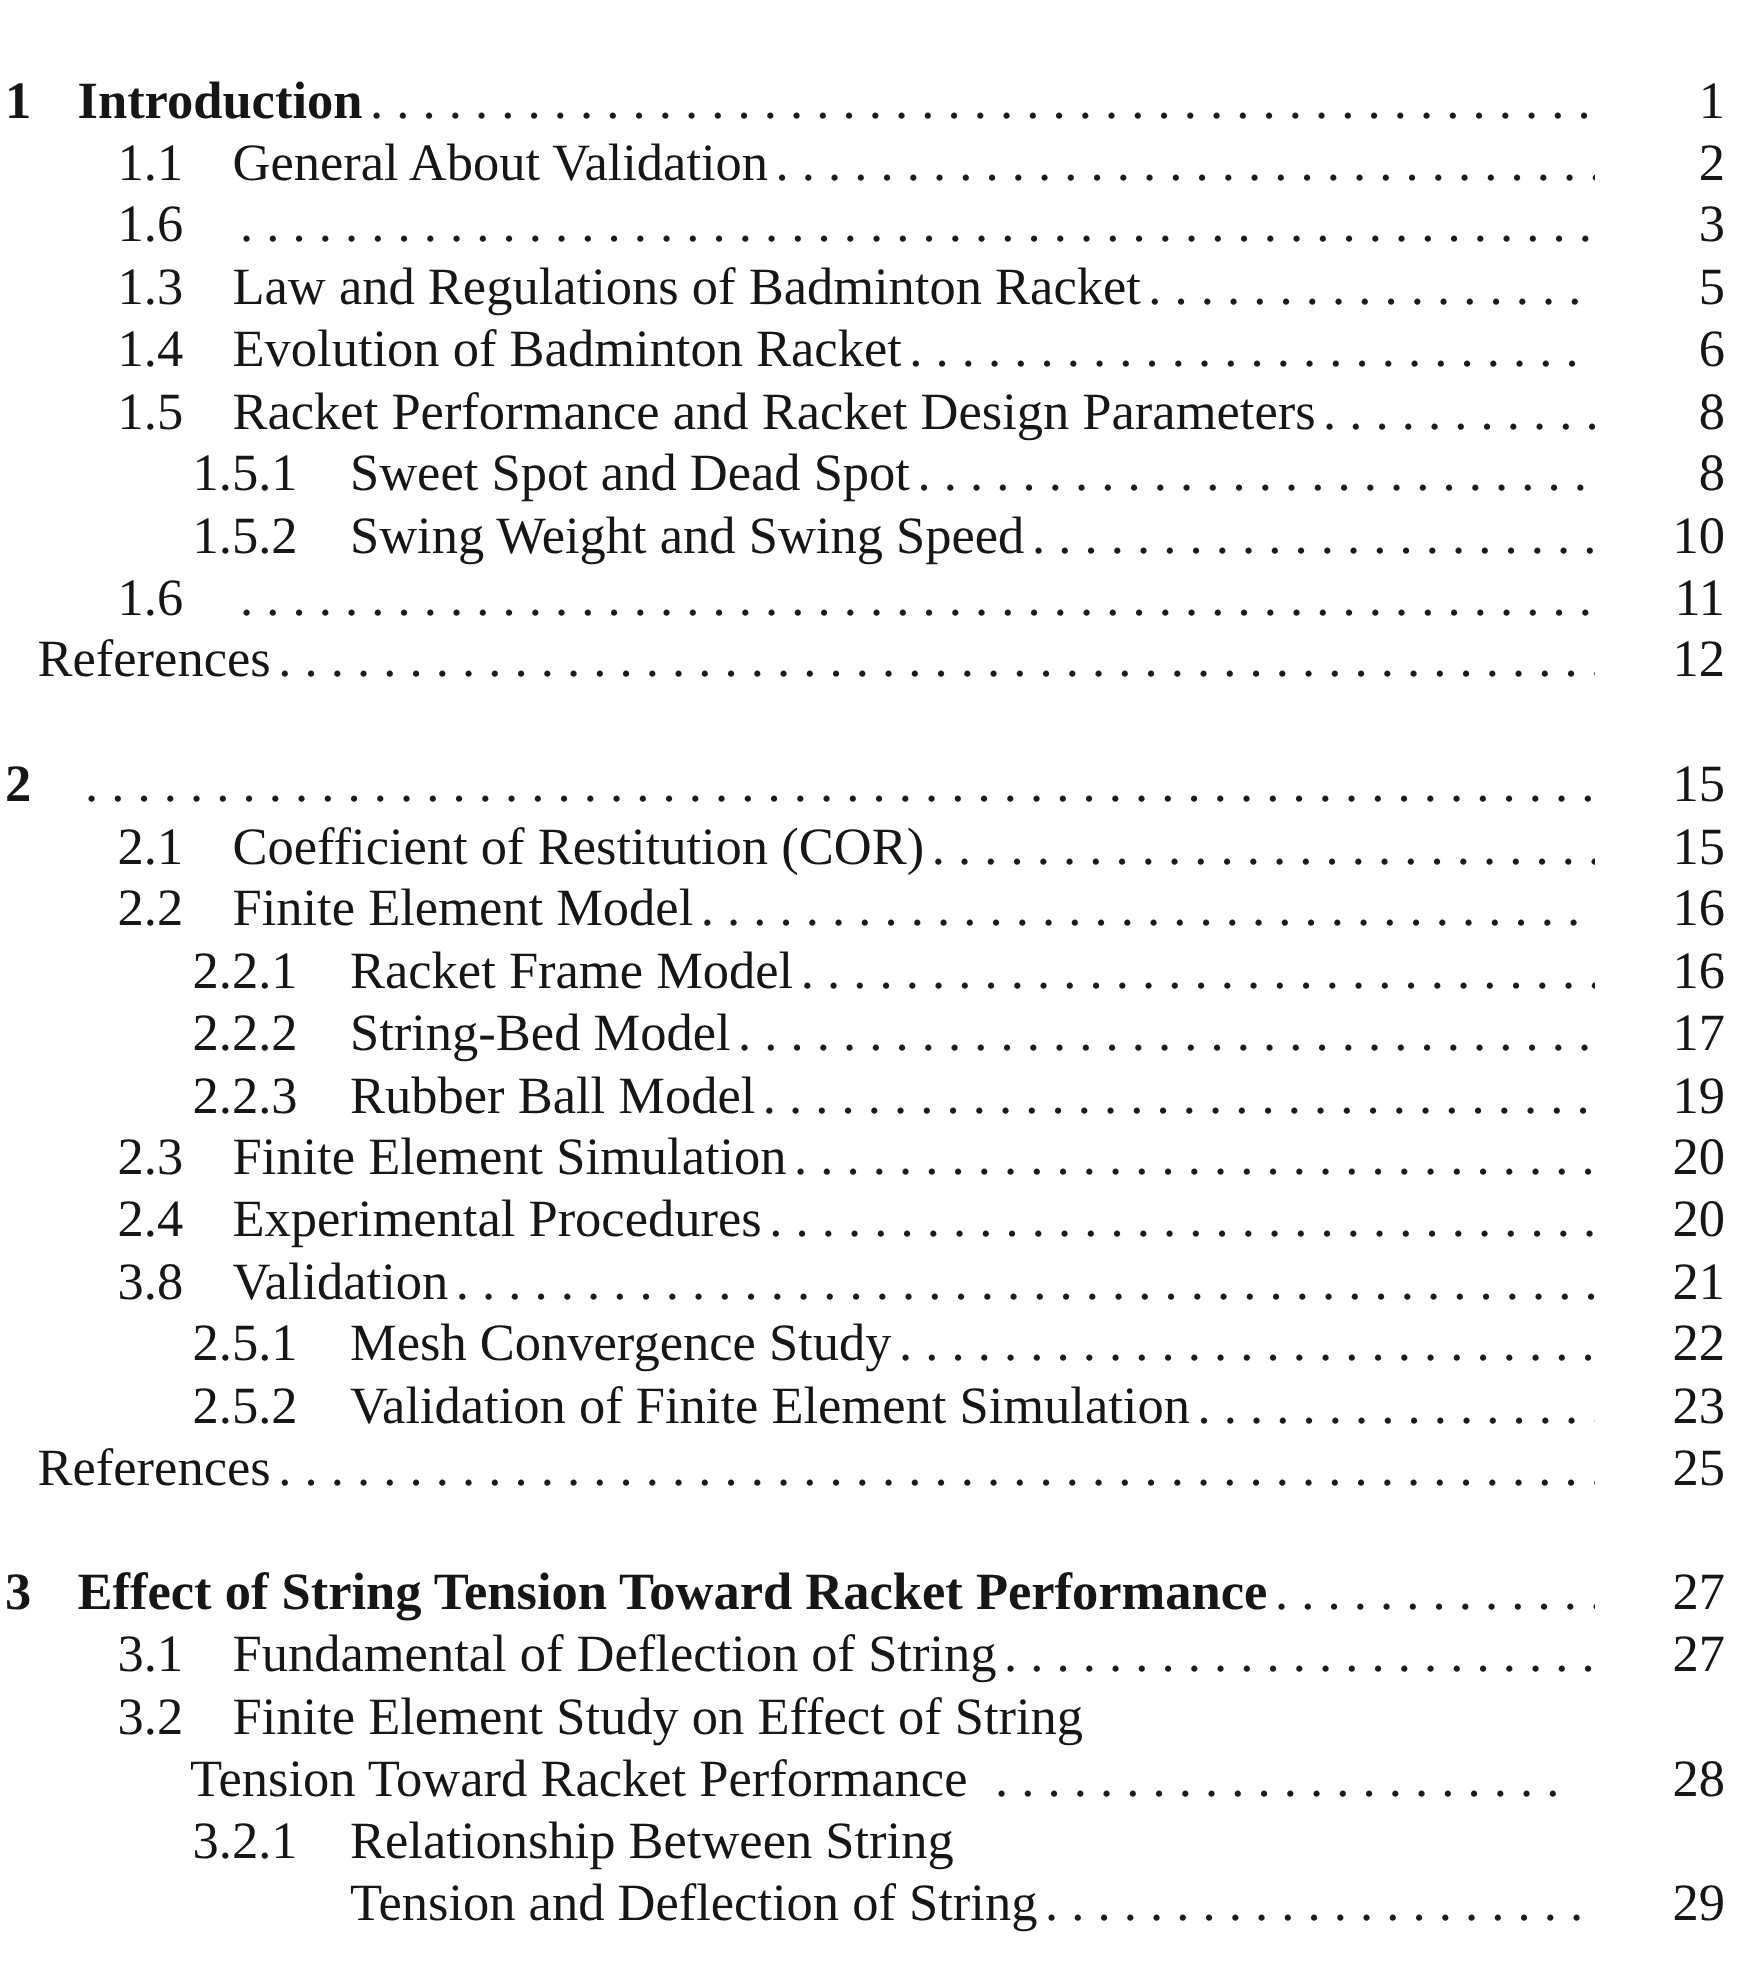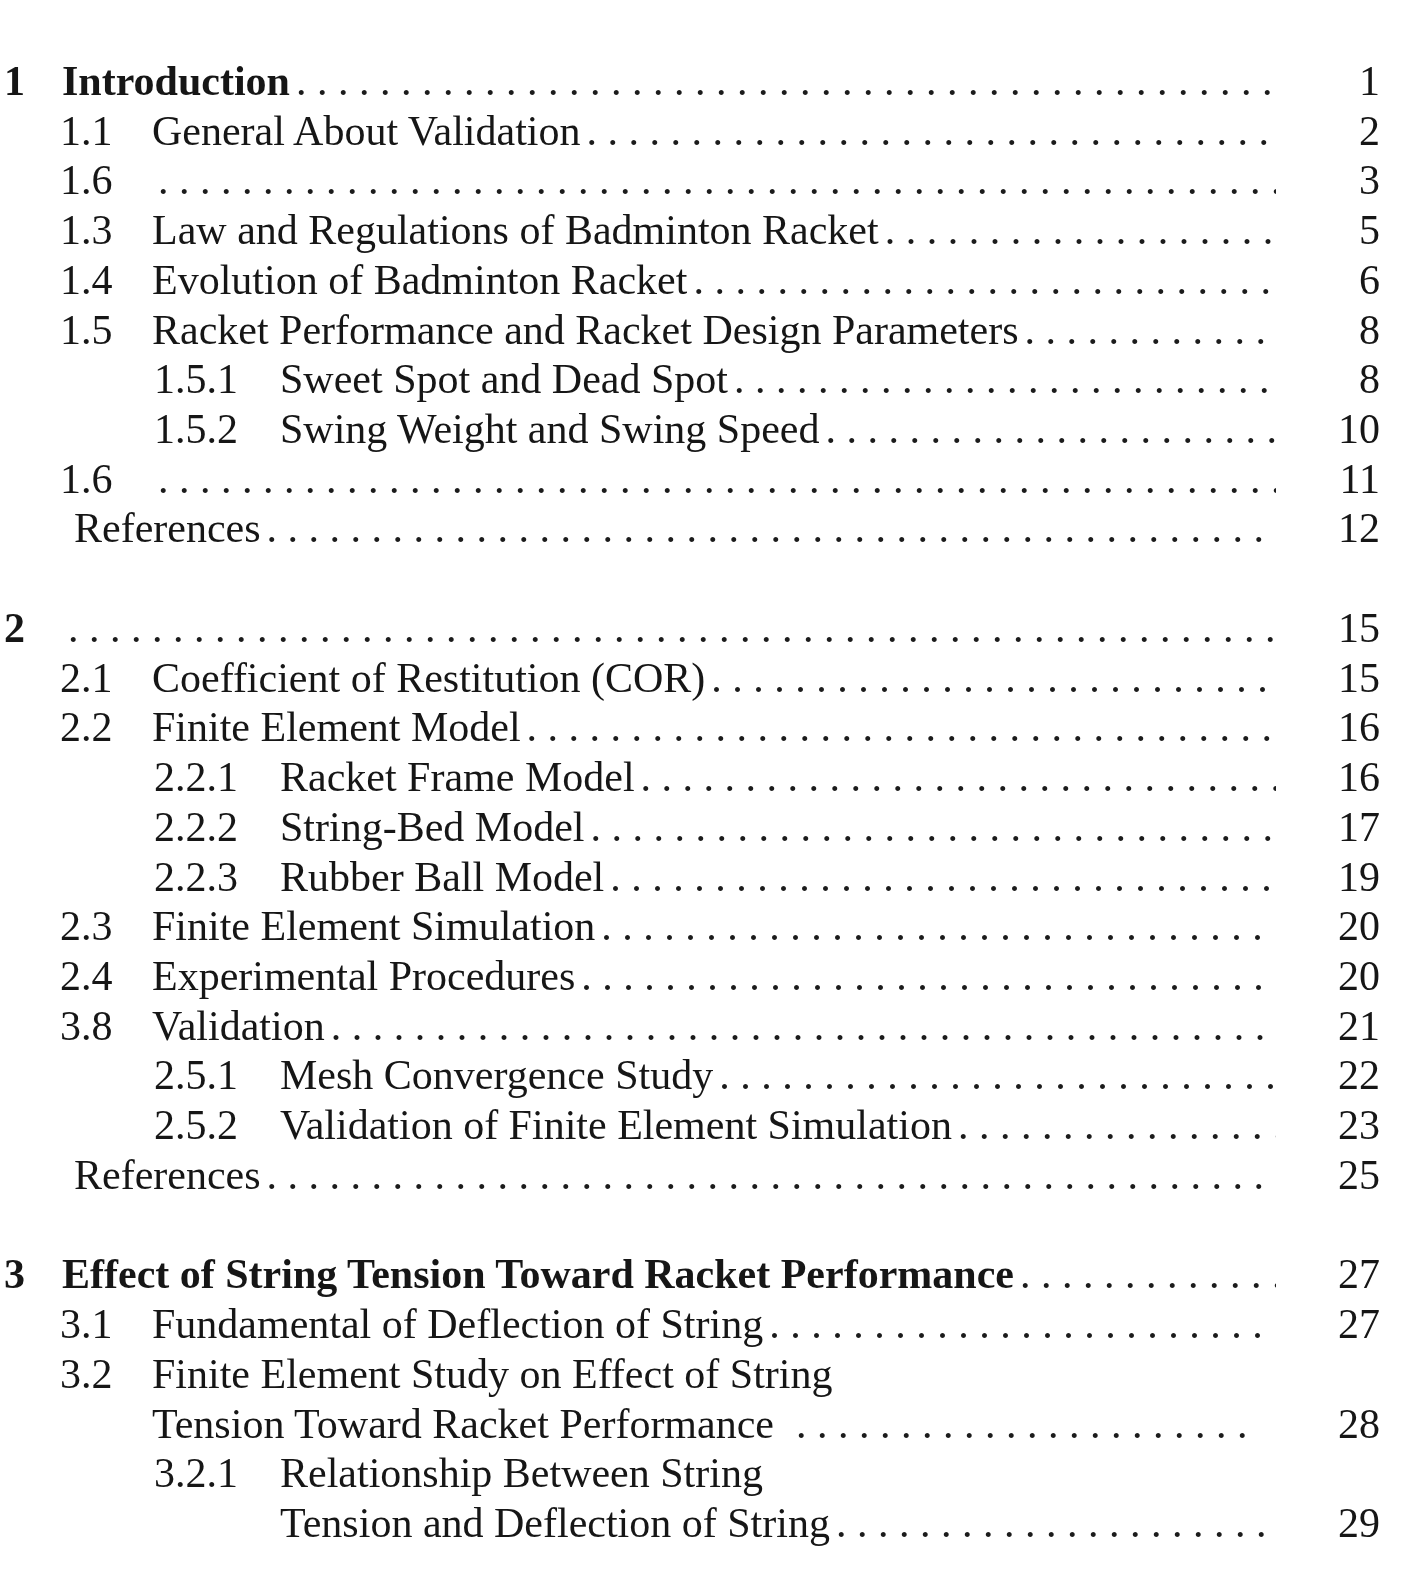--- a/index.html
+++ b/index.html
@@ -42,27 +42,27 @@
     flex: 0 0 auto;
     min-width: 46px;
     text-align: right;
     font-weight: 400;
   }
 
   .row.chapter { padding-left: 4px; font-weight: 700; }
   .row.chapter .num { width: 58px; }
   .row.chapter:not(:first-child) { margin-top: 50px; }
 
-  .row.section { padding-left: 60px; }
+  .row.section { padding-left: 94px; }
   .row.section .num { width: 92px; }
 
   .row.subsection { padding-left: 154px; }
   .row.subsection .num { width: 126px; }
 
-  .row.references { padding-left: 74px; }
+  .row.references { padding-left: 30px; }
 
   .row.section-cont { padding-left: 152px; gap: 16px; }
   .row.subsection-cont { padding-left: 280px; }
 </style>
 </head>
 <body>
 
 <div class="toc">
     <div class="row chapter">
       <span class="num">1</span>

